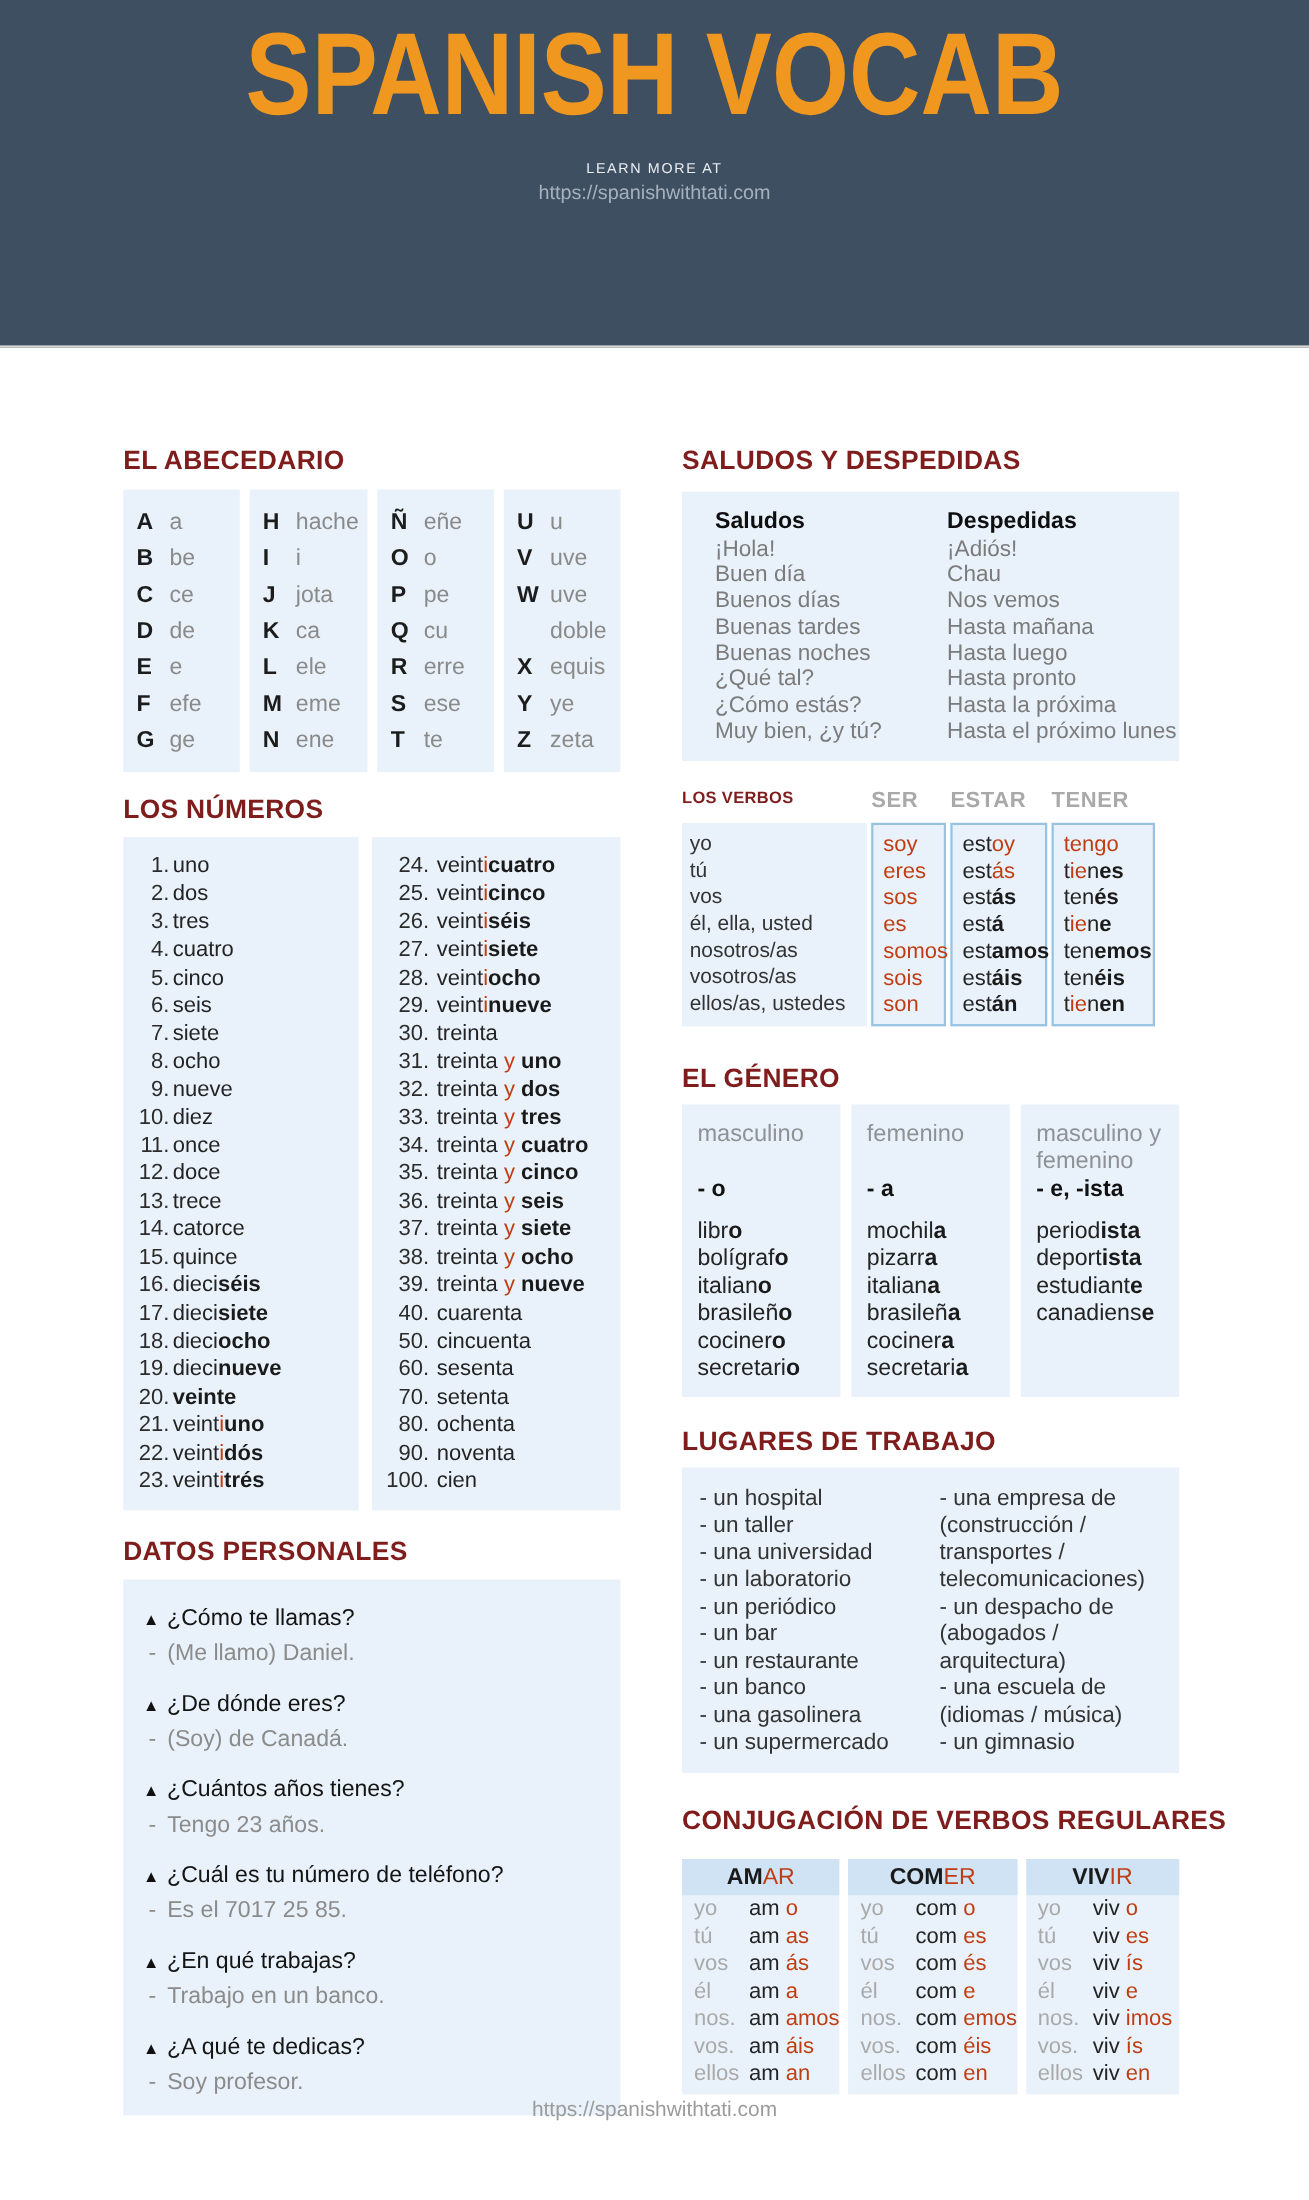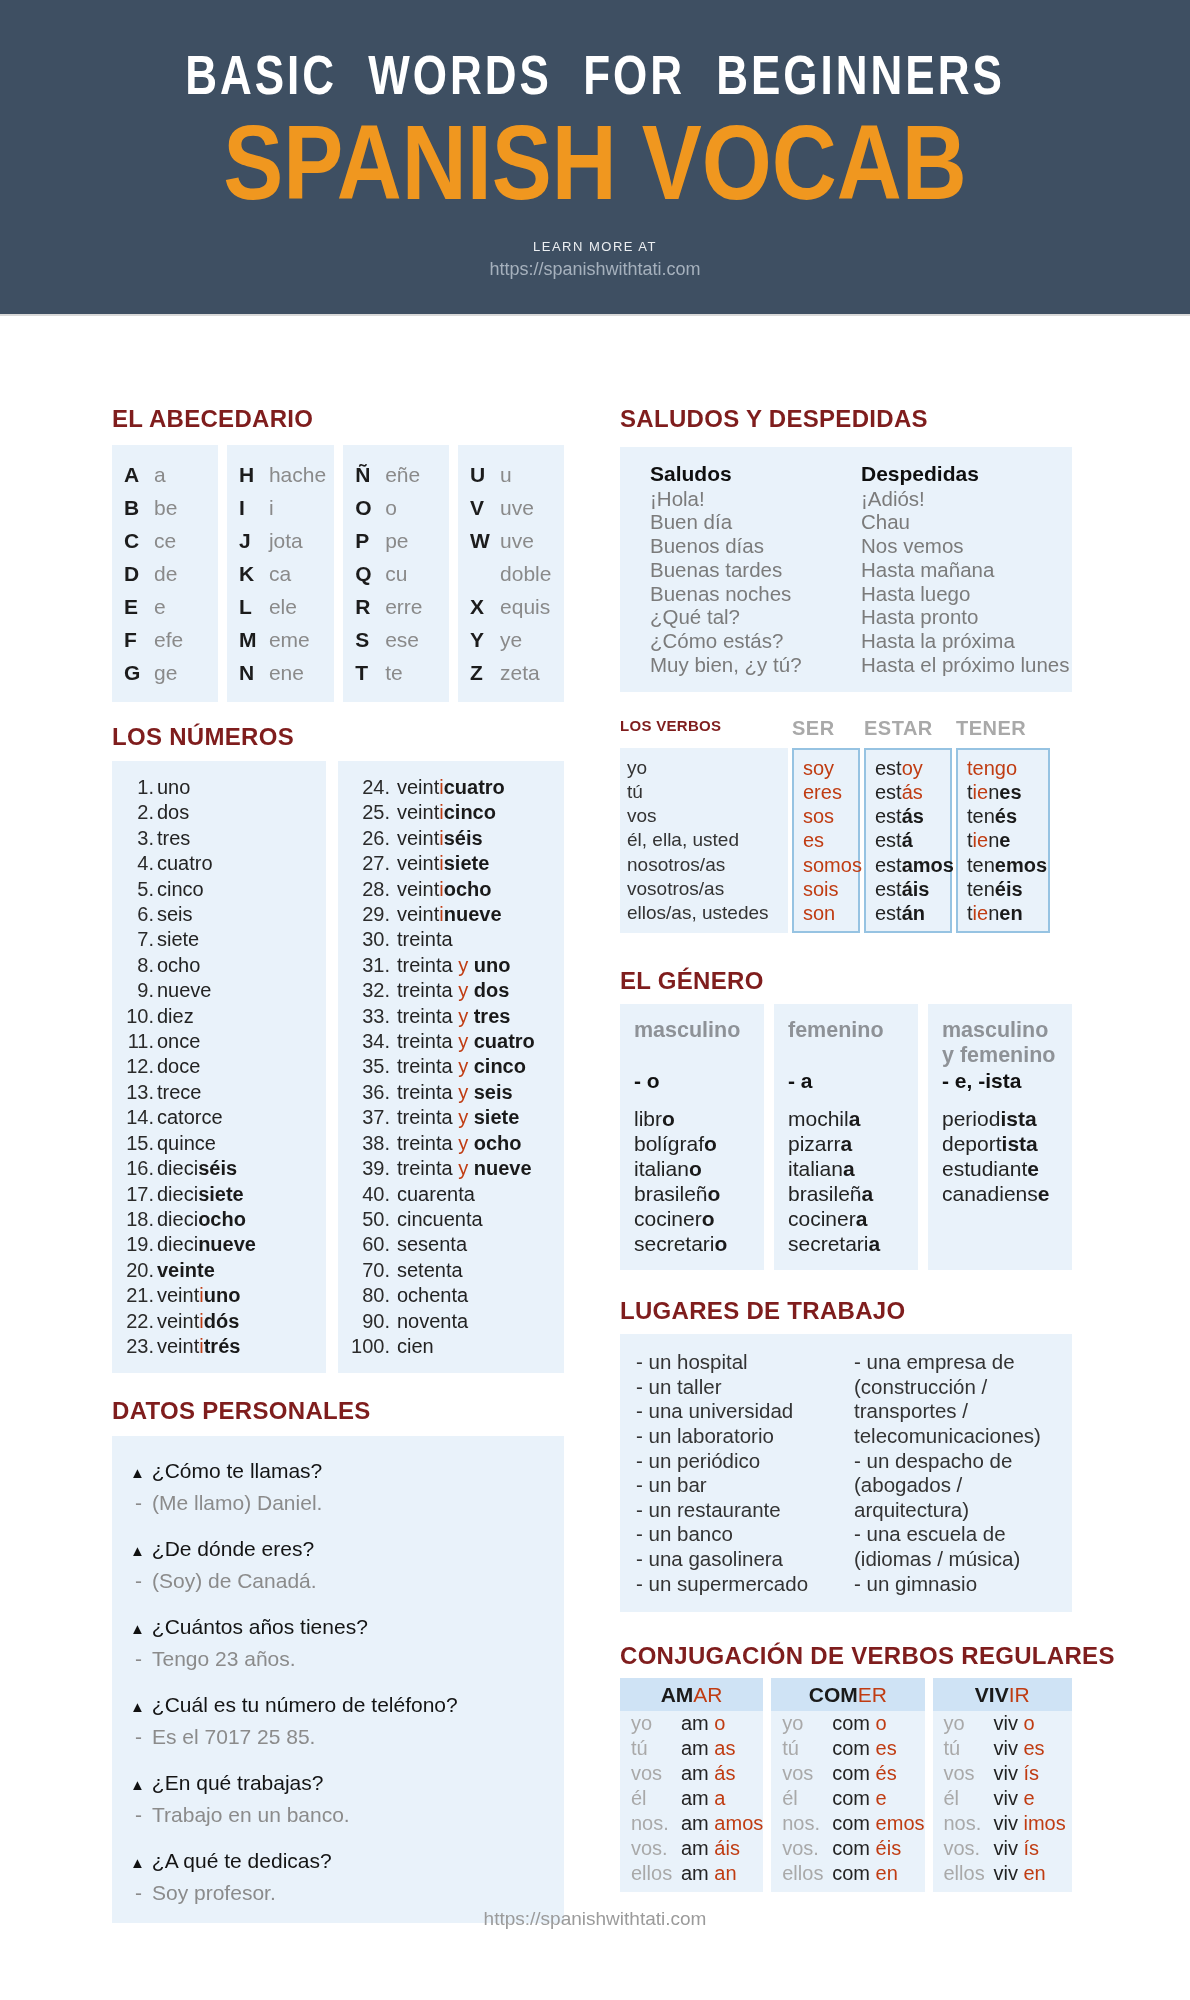--- a/index.html
+++ b/index.html
@@ -66,49 +66,48 @@
   #vb-table{margin-top:8px;display:grid;grid-template-columns:168px 68px 88px 94px;gap:4px;}
   .vb-pron{background:var(--box);padding:8px 0 8px 7px;}
   .vb-pron div{font-size:19px;line-height:24.2px;color:#333;white-space:nowrap;}
   .vb-box{background:var(--box);border:2px solid var(--bord);padding:6px 0 6px 9px;box-sizing:border-box;}
   .vb-box div{font-size:20px;line-height:24.2px;white-space:nowrap;}
 
   
   #gen-h{margin-top:33px;}
   #gen-grid{margin-top:9px;display:grid;grid-template-columns:1fr 1fr 1fr;gap:10px;}
   .gen-box{background:var(--box);padding:14px 6px 0 14px;height:266px;box-sizing:border-box;}
-  .gen-head{font-size:21.5px;line-height:25px;font-weight:bold;color:#8e9297;min-height:50px;}
+  .gen-head{font-size:21.5px;line-height:25px;font-weight:normal;color:#8e9297;min-height:50px;}
   .gen-end{font-size:21px;line-height:25px;font-weight:bold;color:#111;margin-bottom:13px;}
   .gen-w{font-size:21px;line-height:25px;}
 
   
   #lug-h{margin-top:26px;}
   #lug-box{margin-top:9px;background:var(--box);padding:16px 0 16px 16px;display:flex;box-sizing:border-box;}
   .lug-col{width:50%;}
   .lug-col div{font-size:20.5px;line-height:24.6px;color:#333;}
 
   
   #cj-h{margin-top:29px;}
-  #cj-grid{margin-top:8px;display:grid;grid-template-columns:1fr 1fr 1fr;gap:8px;}
+  #cj-grid{margin-top:20px;display:grid;grid-template-columns:1fr 1fr 1fr;gap:8px;}
   .cj-table{background:var(--box);padding-bottom:6px;}
   .cj-head{background:var(--thead);text-align:center;font-size:21px;font-weight:bold;line-height:33px;color:#1a1a1a;}
   .cj-row{display:flex;font-size:20px;line-height:25px;padding-left:11px;white-space:nowrap;}
   .cj-p{width:50px;flex:none;color:#a9a9a9;}
 
   
   #footer{position:absolute;left:0;top:1908px;width:1190px;text-align:center;
           font-size:19px;color:#9b9b9b;}
 </style>
 </head>
 <body>
 
 <div id="page">
 
   <div id="header">
-    <div><span class="title1">BASIC WORDS FOR BEGINNERS</span></div>
     <div><span class="title2">SPANISH VOCAB</span></div>
     <div class="learn">LEARN MORE AT</div>
     <div class="hurl">https://spanishwithtati.com</div>
   </div>
 
   <div id="left-col">
     <div class="sec-h">EL ABECEDARIO</div>
     <div id="abc-grid">
         <div class="abc-col">
           <div class="abc-row">

